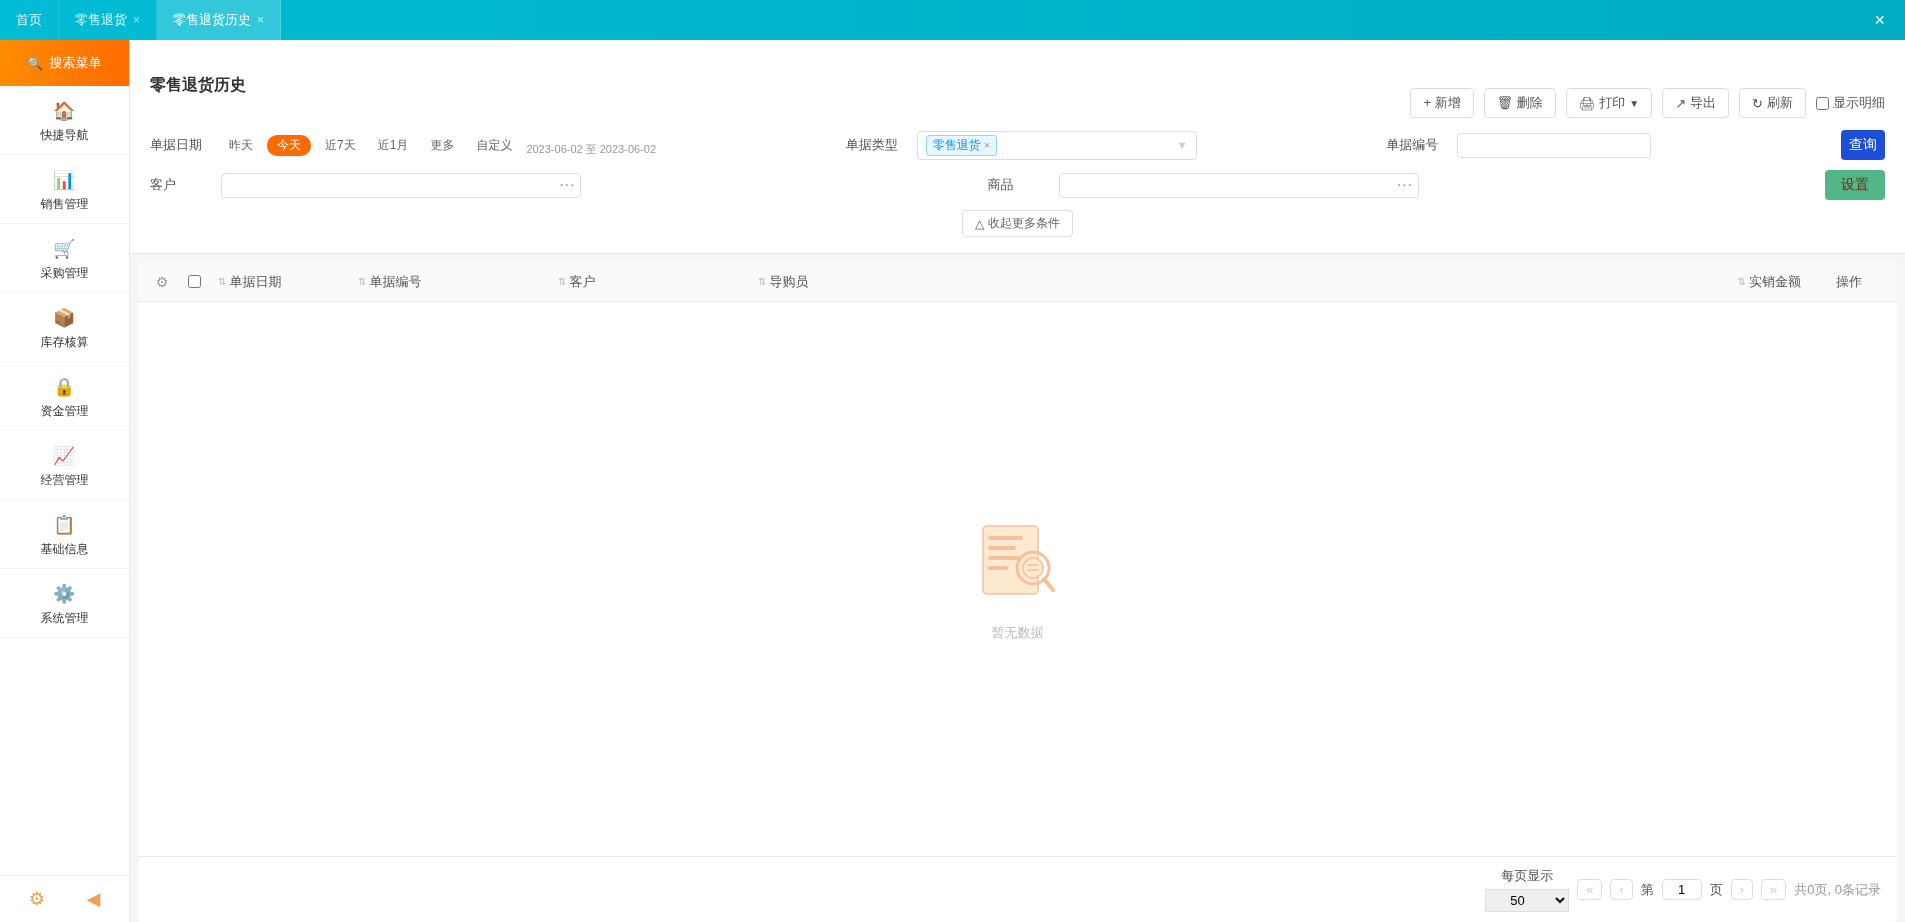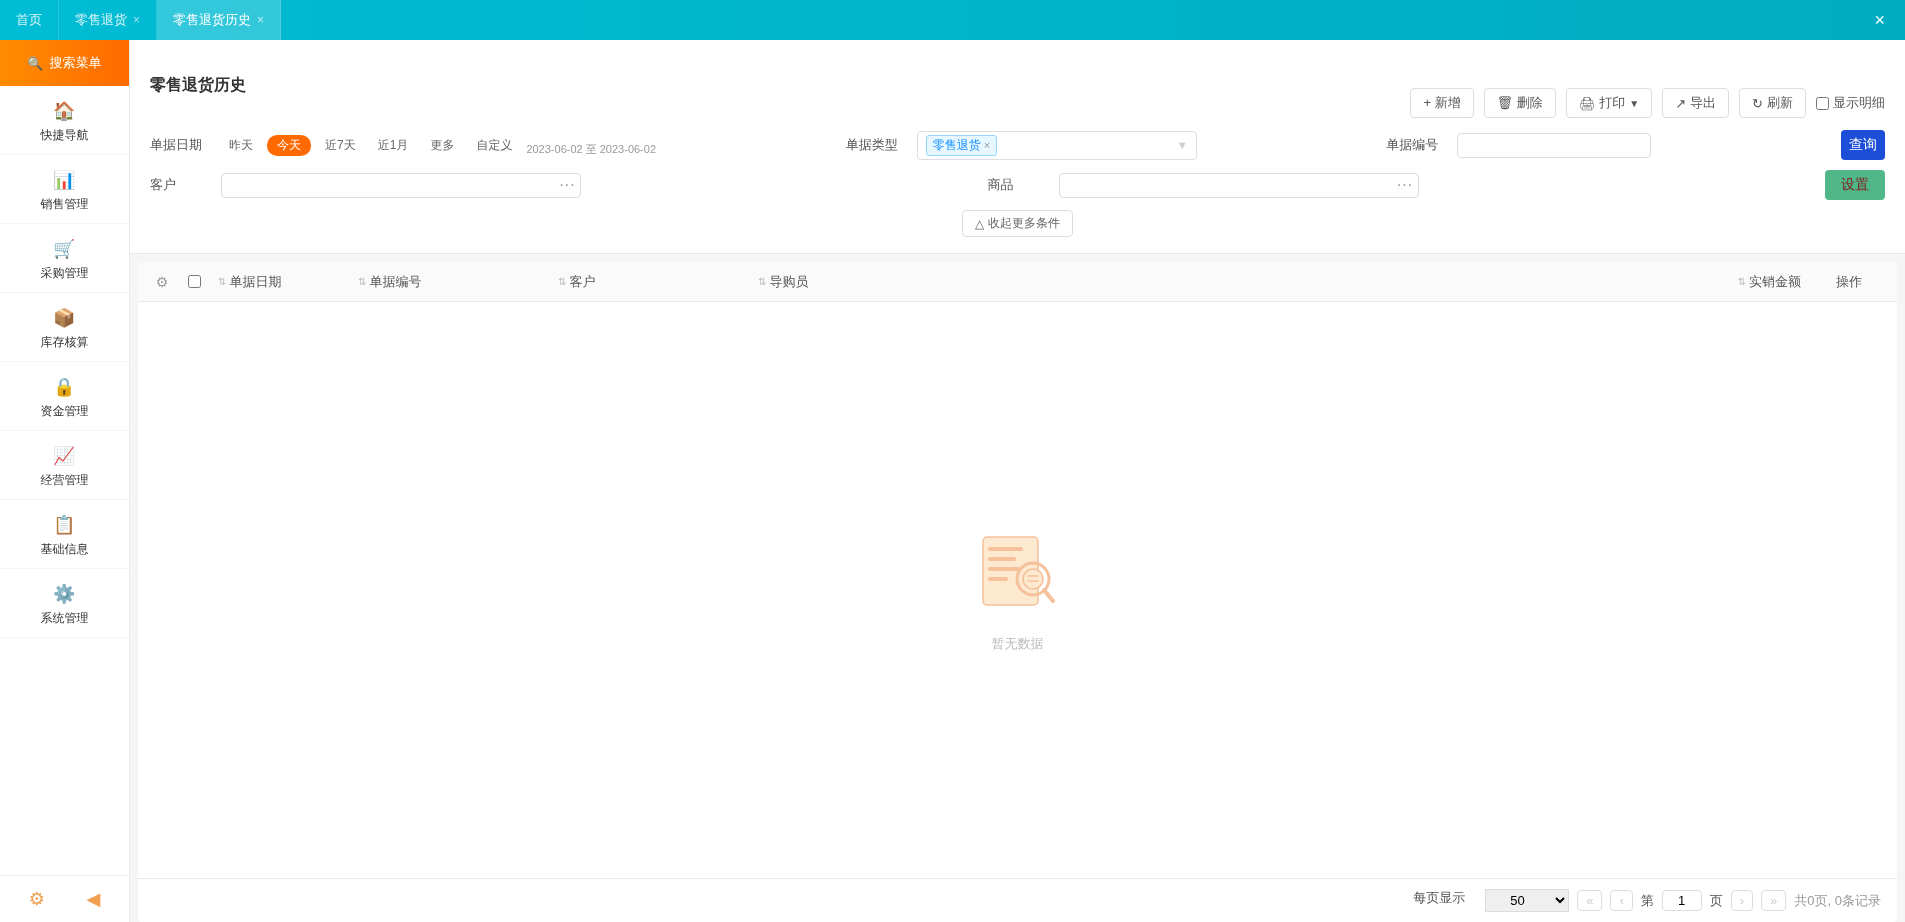--- a/index.html
+++ b/index.html
@@ -328,21 +328,23 @@
       padding: 10px 16px;
       background: white;
       border-top: 1px solid #e8e8e8;
       gap: 8px;
       font-size: 13px;
       color: #555;
       flex-shrink: 0;
     }
     .page-size-select {
       display: flex;
-      gap: 20px;
+      align-items: center;
+      gap: 4px;
+      flex-direction: column;
     }
     .page-select {
       border: 1px solid #ddd;
       border-radius: 0;
       padding: 2px 20px;
       font-size: 13px;
     }
     .page-nav-btn {
       border: 1px solid #ddd;
       border-radius: 4px;

